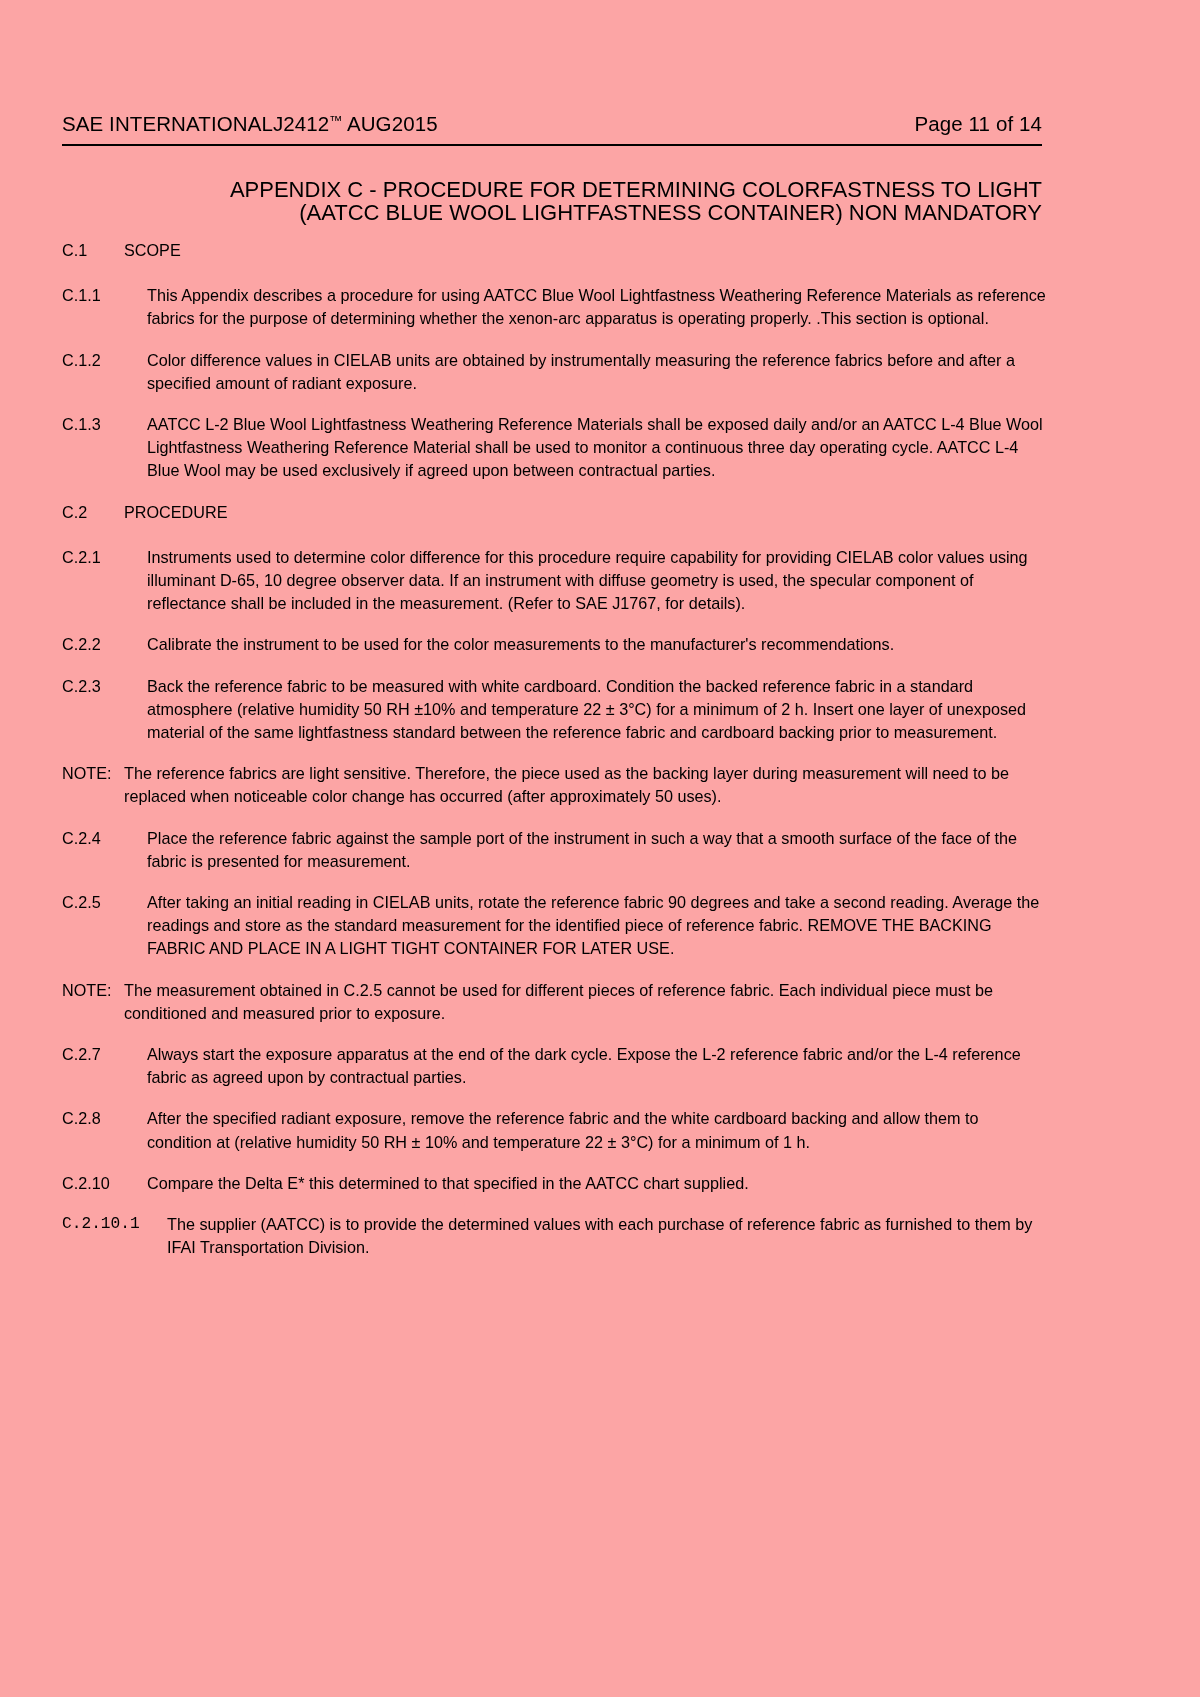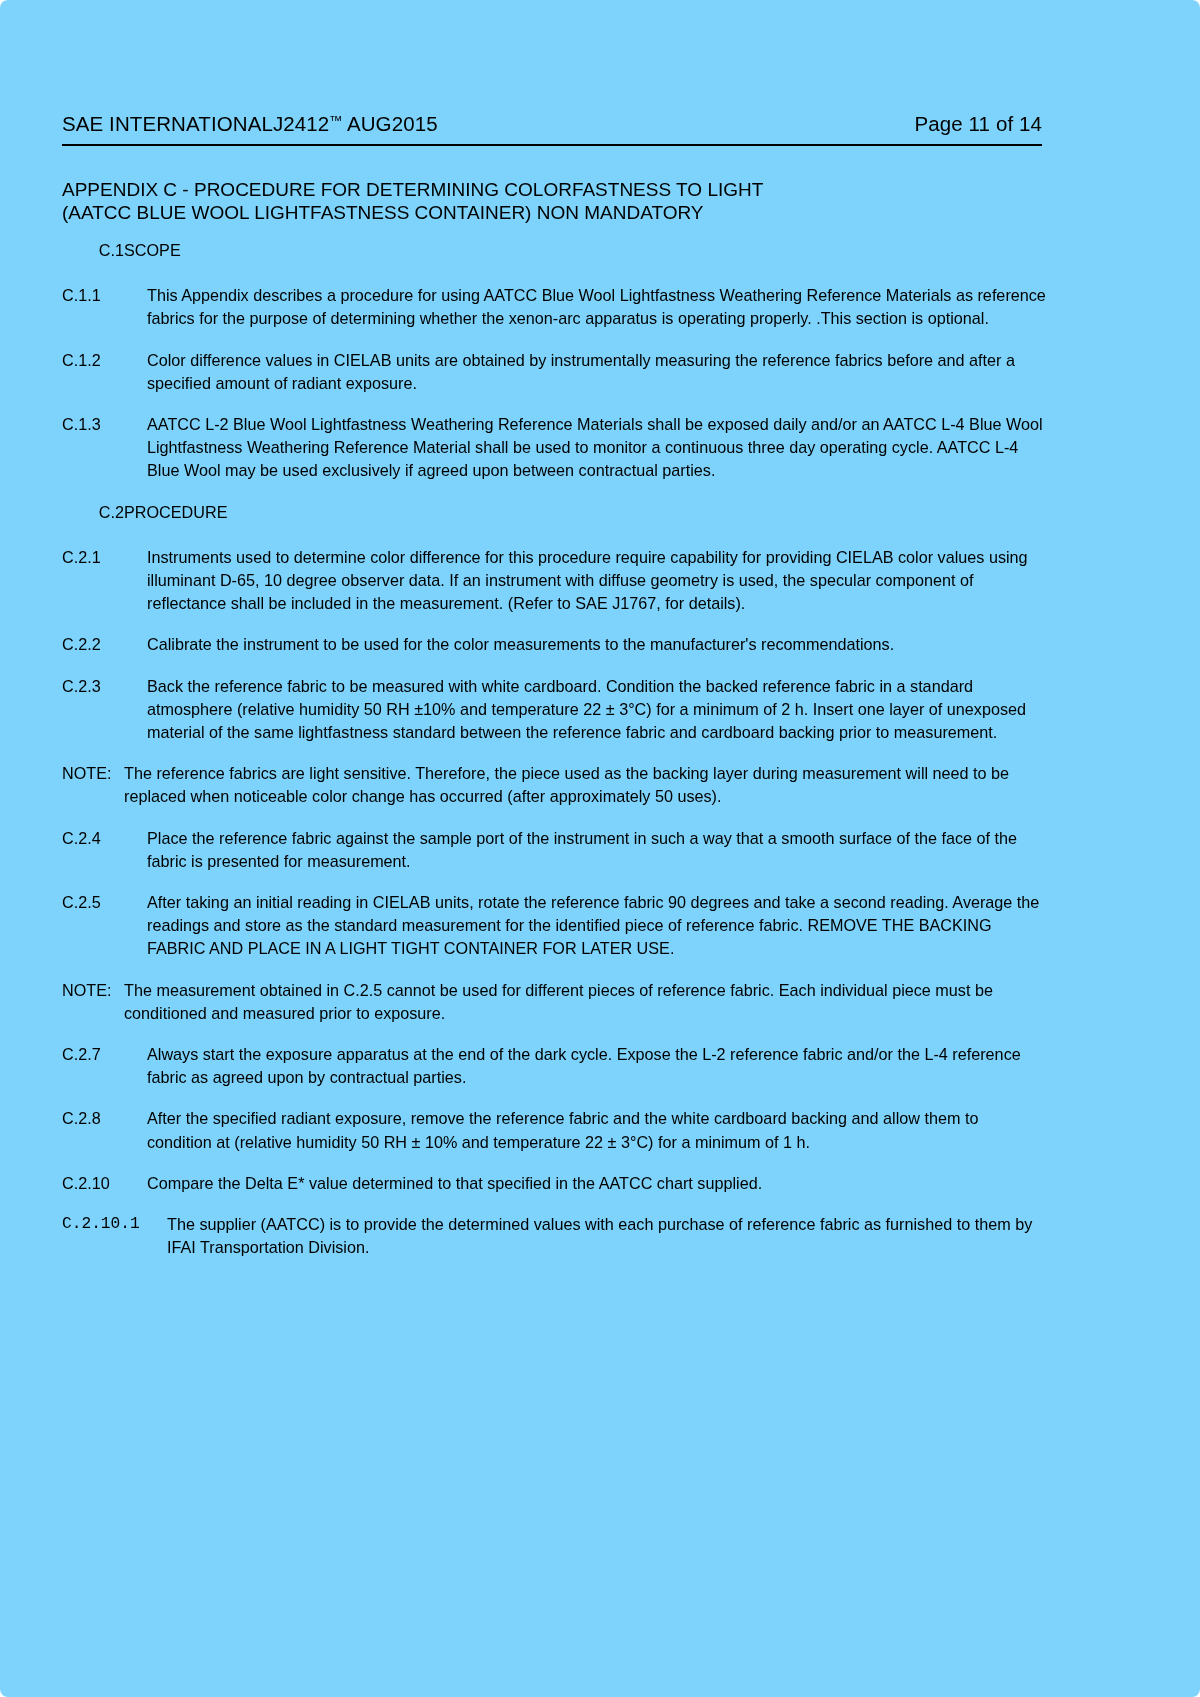--- a/index.html
+++ b/index.html
@@ -8,25 +8,24 @@
     background: #ffffff;
   }
   body {
     font-family: "Liberation Sans", sans-serif;
     color: #000000;
   }
   .page {
     position: relative;
     width: 1200px;
     height: 1697px;
-    background: #7dd3fc;
+    background: #fca5a5;
     box-sizing: border-box;
     padding: 0;
     overflow: hidden;
-    border-radius: 8px;
   }
 
   
   .header {
     position: absolute;
     left: 62px;
     top: 112px;
     width: 980px;
     display: flex;
     align-items: baseline;
@@ -39,22 +38,22 @@
   .header-center { flex: 1 1 auto; }
   .header-right  { flex: 0 0 auto; text-align: left; }
   .tm { font-size: 13px; vertical-align: 0.45em; letter-spacing: 0; }
 
   
   .title-block {
     position: absolute;
     left: 62px;
     top: 178px;
     width: 980px;
-    text-align: left;
-    font-size: 19px;
+    text-align: right;
+    font-size: 22px;
     line-height: 23px;
   }
 
   
   .body {
     position: absolute;
     left: 62px;
     top: 239px;
     width: 985px;
     font-size: 16.2px;
@@ -70,21 +69,21 @@
     flex: 0 0 85px;
     white-space: nowrap;
   }
   .clause .txt {
     flex: 1 1 auto;
     text-align: left;
   }
 
   
   .clause.section { margin-bottom: 22px; }
-  .clause.section .num { flex: 0 0 62px; text-align: right; }
+  .clause.section .num { flex: 0 0 62px; }
 
   
   .clause.note .num { flex: 0 0 62px; }
   .clause.note .txt { text-align: left; }
 
   
   .just { text-align: justify; text-justify: inter-word; }
 
   
   .clause.deep .num { flex: 0 0 105px; font-family: Liberation Mono, monospace; }
@@ -157,21 +156,21 @@
       <div class="clause">
         <div class="num">C.2.7</div>
         <div class="txt just">Always start the exposure apparatus at the end of the dark cycle.  Expose the L-2 reference fabric and/or the L-4 reference fabric as agreed upon by contractual parties.</div>
       </div>
       <div class="clause">
         <div class="num">C.2.8</div>
         <div class="txt just">After the specified radiant exposure, remove the reference fabric and the white cardboard backing and allow them to condition at (relative humidity 50 RH ± 10% and temperature 22 ± 3°C) for a minimum of 1 h.</div>
       </div>
       <div class="clause">
         <div class="num">C.2.10</div>
-        <div class="txt">Compare the Delta E* value determined to that specified in the AATCC chart supplied.</div>
+        <div class="txt">Compare the Delta E* this determined to that specified in the AATCC chart supplied.</div>
       </div>
       <div class="clause deep">
         <div class="num">C.2.10.1</div>
         <div class="txt just">The supplier (AATCC) is to provide the determined values with each purchase of reference fabric as furnished to them by IFAI Transportation Division.</div>
       </div>
     </div>
 
 </div>
 
 </body></html>

